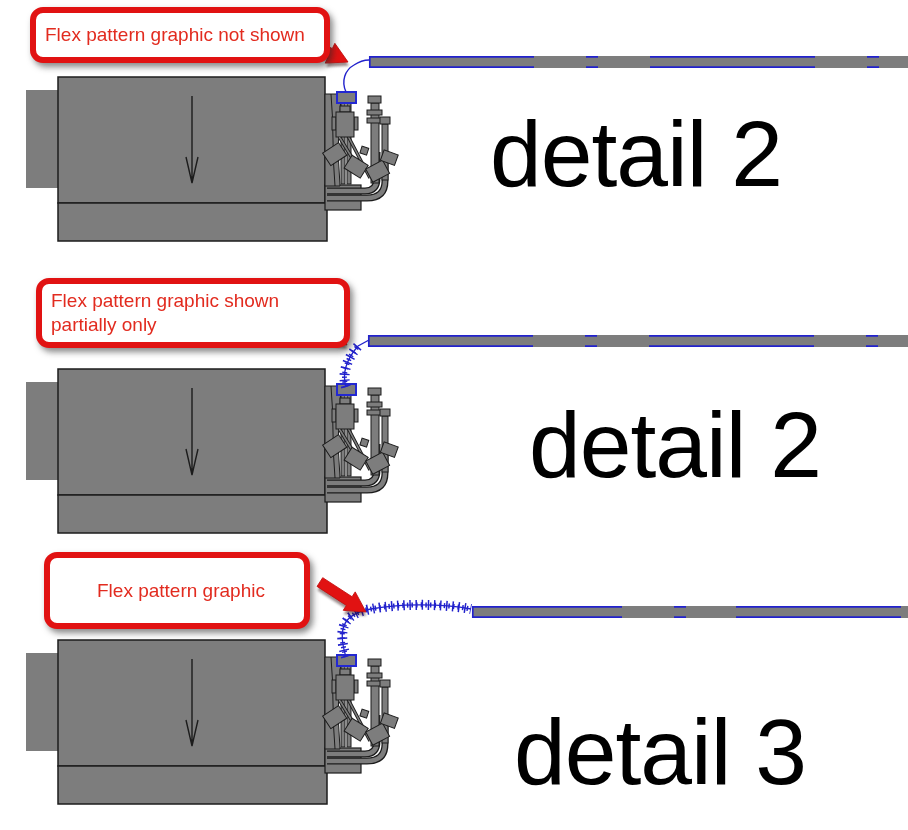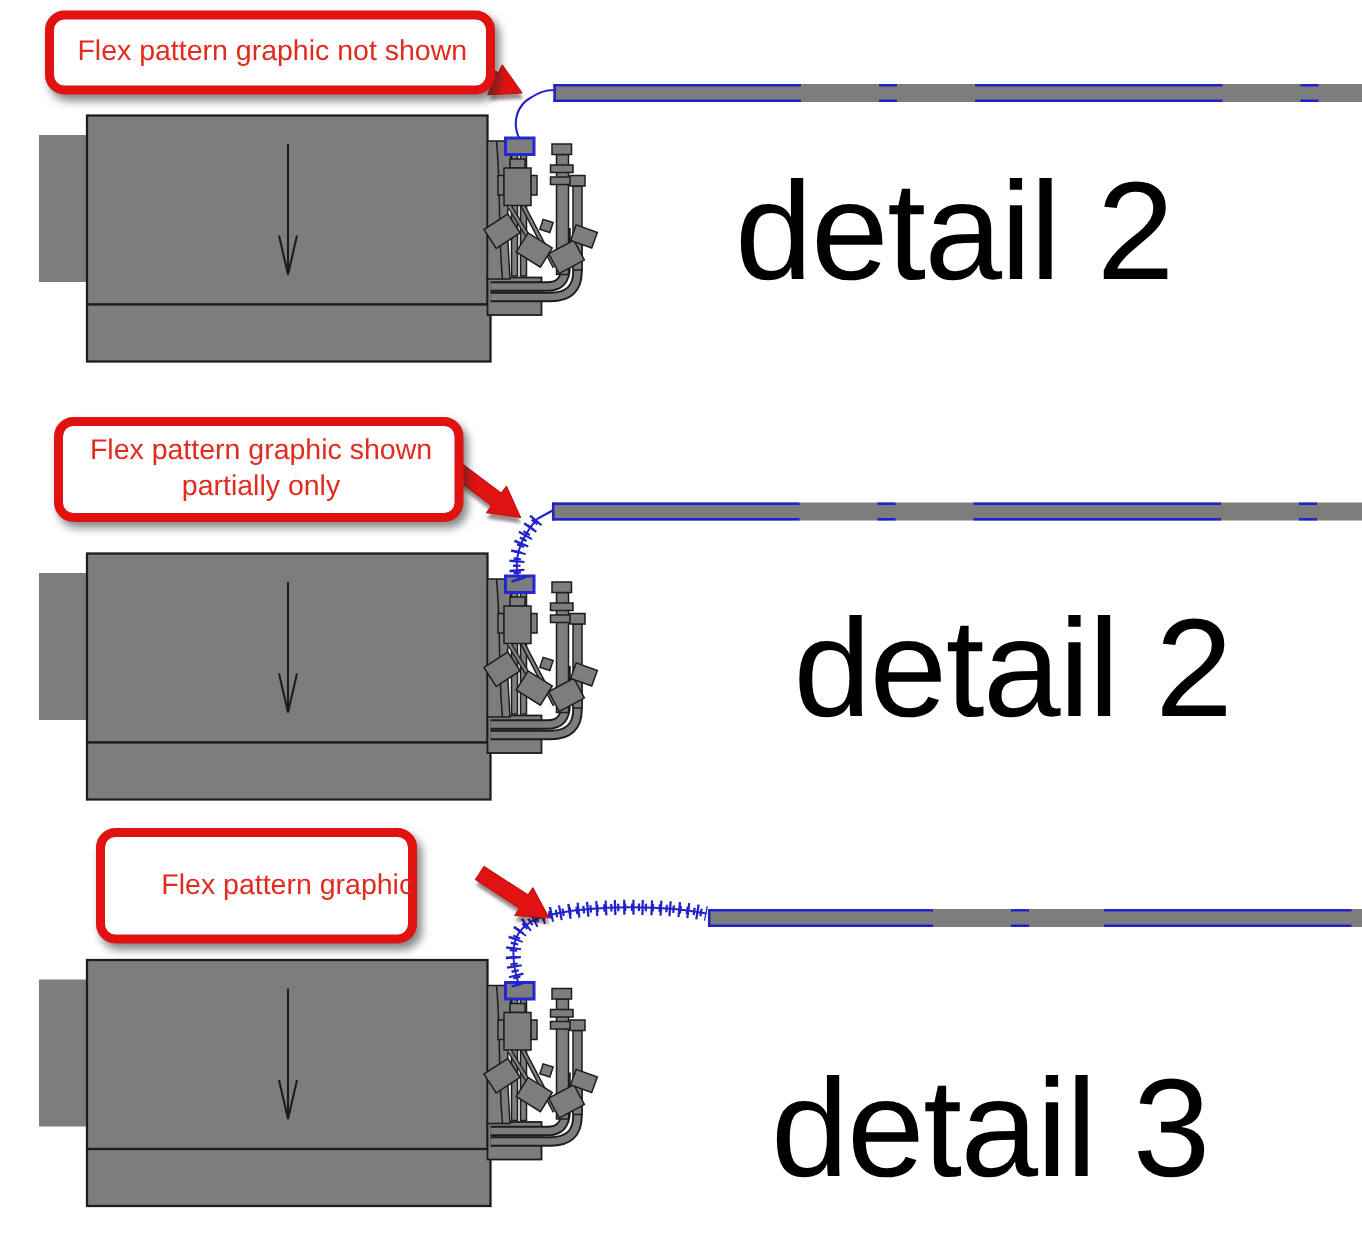--- a/index.html
+++ b/index.html
@@ -8,26 +8,25 @@
     overflow:hidden;font-family:"Liberation Sans",sans-serif;
   }
   svg.scene{position:absolute;left:0;top:0;display:block;}
   .callout{
     position:absolute;box-sizing:border-box;background:#ffffff;
     border:6px solid #e11212;border-radius:13px;
     box-shadow:3px 4px 6px rgba(40,40,40,.55);
     color:#e22b1f;font-size:19px;
     display:flex;flex-direction:column;justify-content:center;
     padding:1px 6px 1px 9px;
-    align-items:center;
   }
   .callout .cl{line-height:24px;white-space:nowrap;}
   #callout1{left:30px;top:7px;width:300px;height:56px;}
-  #callout2{left:36px;top:278px;width:273px;height:70px;}
-  #callout3{left:64px;top:552px;width:214px;height:77px;padding-left:47px;}
+  #callout2{left:36px;top:278px;width:314px;height:70px;}
+  #callout3{left:44px;top:552px;width:266px;height:77px;padding-left:47px;}
   .detail-label{
     position:absolute;font-size:93px;line-height:1;letter-spacing:-1px;
     color:#000000;white-space:nowrap;
   }
   #detail1{left:490px;top:108px;}
   #detail2{left:489px;top:399px;margin-left:40px;}
   #detail3{left:490px;top:706px;margin-left:24px;}
 </style>
 </head>
 <body>

